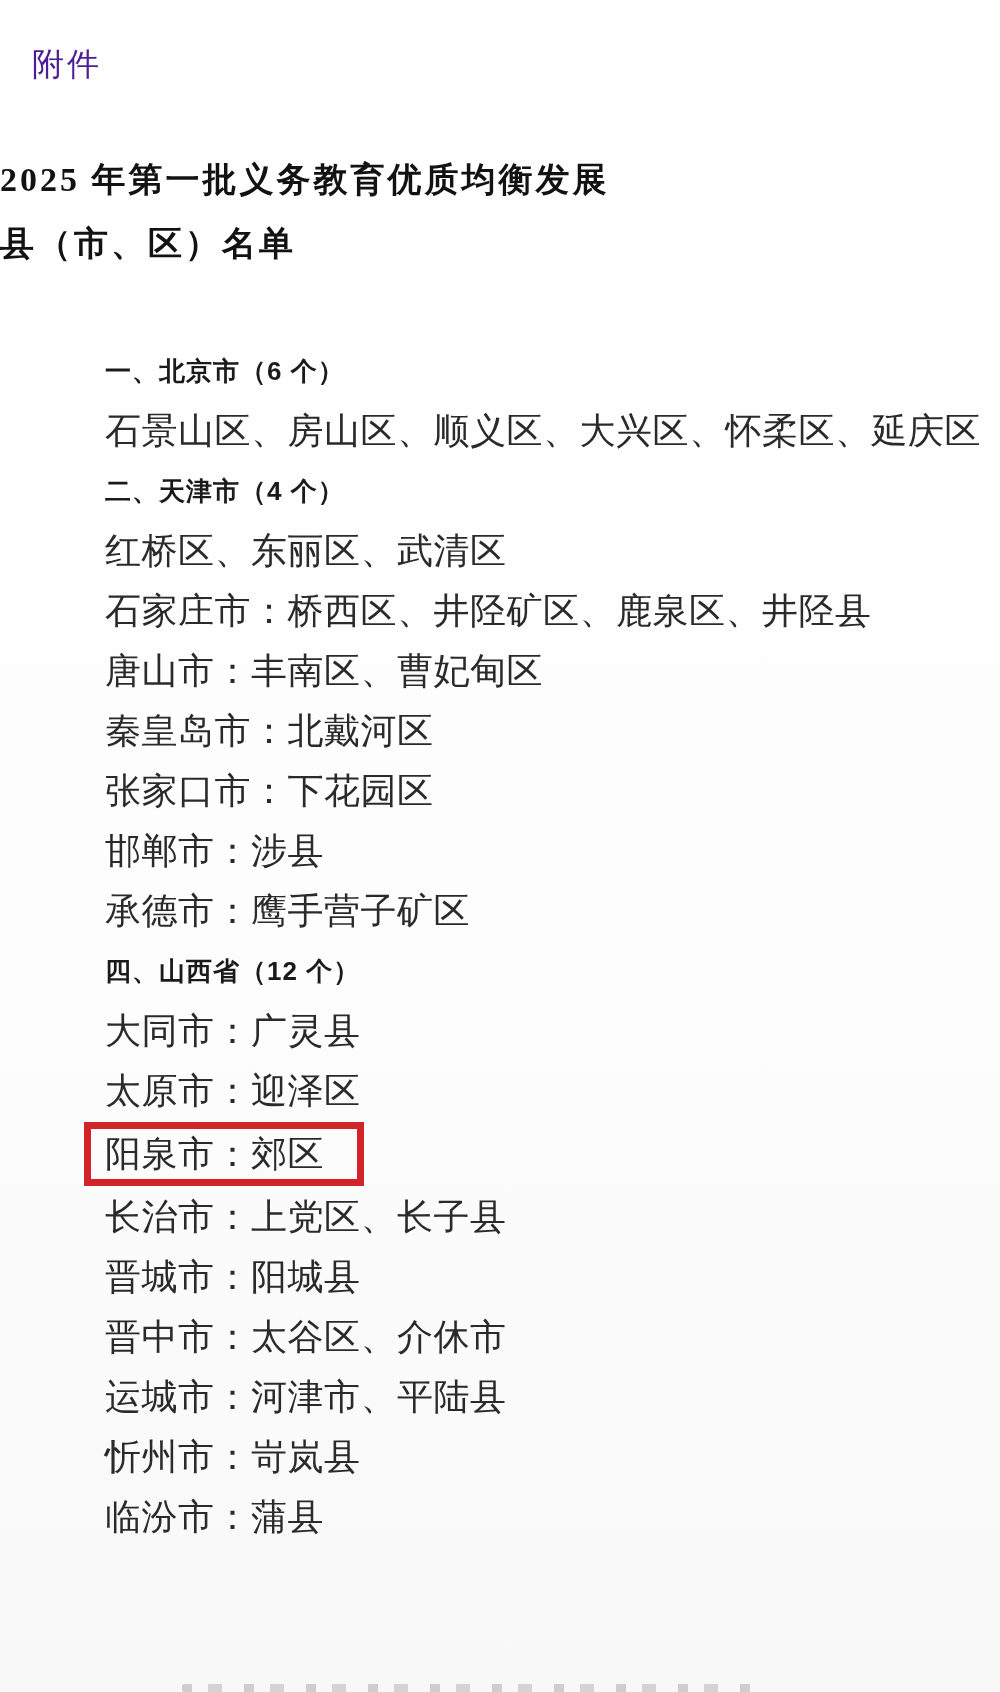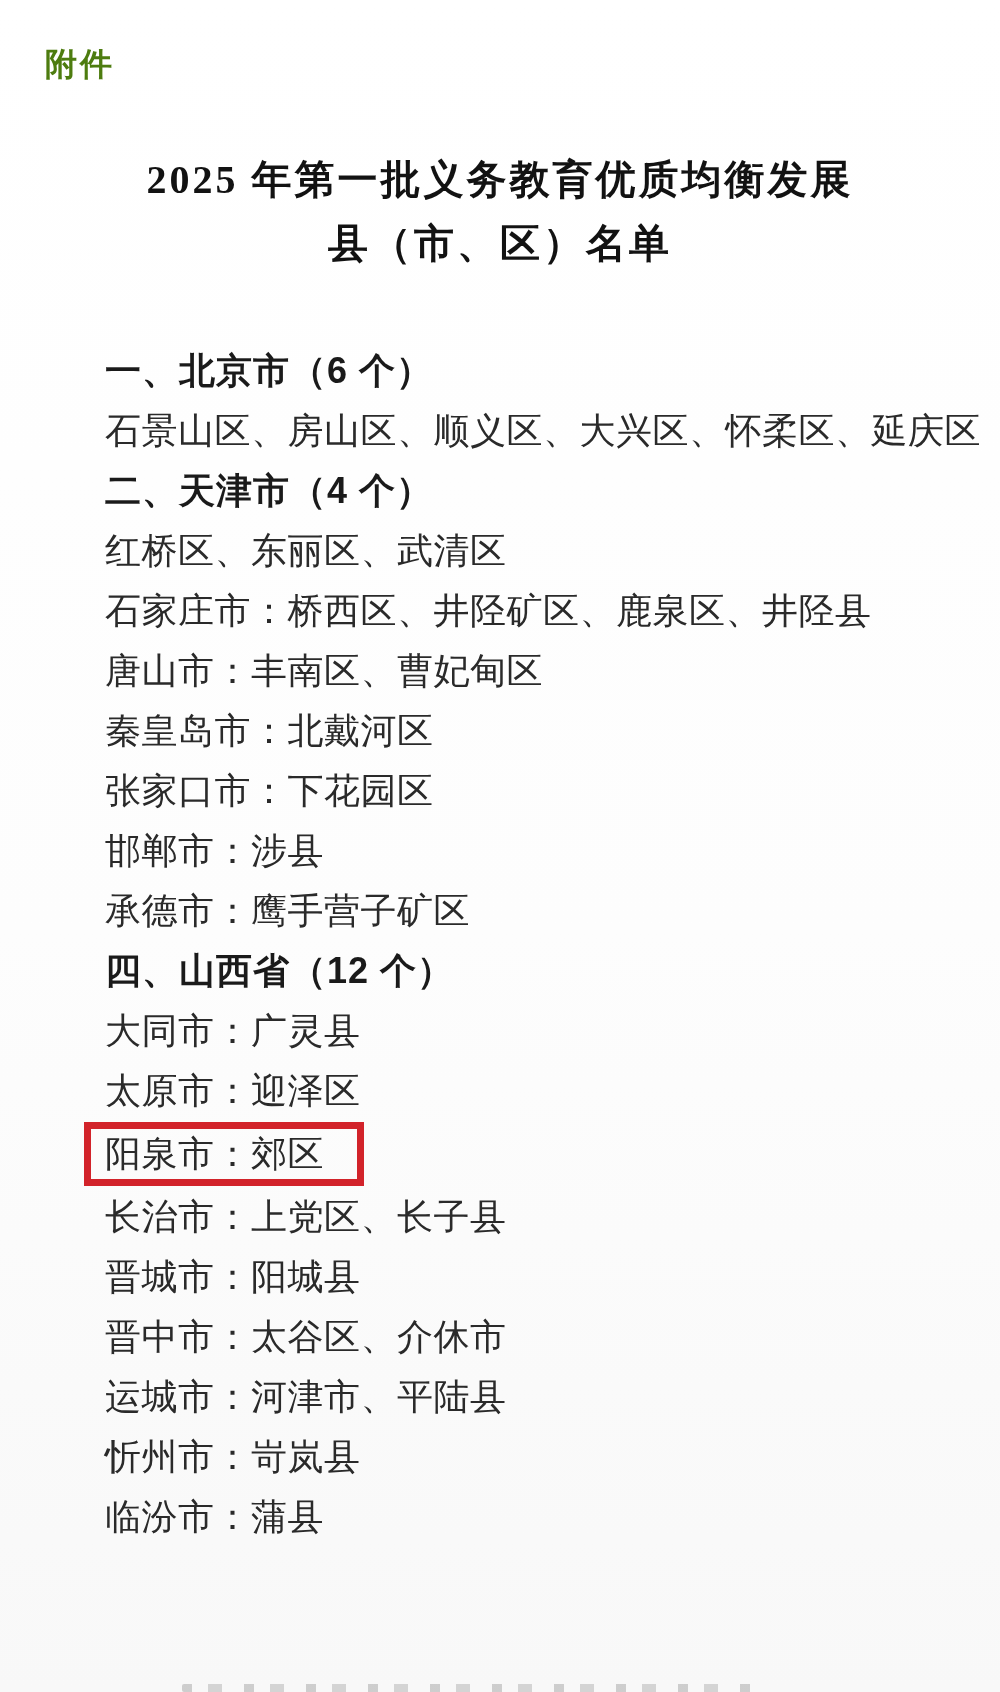--- a/index.html
+++ b/index.html
@@ -14,55 +14,54 @@
     background: linear-gradient(180deg, #ffffff 0%, #fdfdfd 55%, #f8f8f8 100%);
     font-family: "Liberation Serif", "DejaVu Serif", serif;
     color: #262626;
   }
   .page {
     position: absolute;
     inset: 0;
   }
   .attachment-label {
     position: absolute;
-    left: 45px;
+    left: 32px;
     top: 44px;
     font-size: 32px;
     line-height: 40px;
     letter-spacing: 3px;
-    color: #4d7c0f;
+    color: #4c1d95;
     font-family: "Liberation Sans", "DejaVu Sans", sans-serif;
-    font-weight: 700;
+    font-weight: 400;
   }
   .doc-title {
     position: absolute;
     top: 148px;
     left: 0;
     width: 100%;
-    text-align: center;
     font-family: "Liberation Serif", "DejaVu Serif", serif;
     font-weight: 700;
-    font-size: 40px;
+    font-size: 34px;
     line-height: 64px;
     letter-spacing: 3px;
     color: #121212;
     white-space: nowrap;
   }
   .doc-body {
     position: absolute;
     left: 105px;
     top: 341px;
     right: 15px;
   }
   .doc-heading {
     height: 60px;
     line-height: 60px;
     font-family: "Liberation Sans", "DejaVu Sans", sans-serif;
     font-weight: 700;
-    font-size: 36px;
+    font-size: 26px;
     letter-spacing: 1px;
     color: #1a1a1a;
     white-space: nowrap;
   }
   .doc-line {
     height: 60px;
     line-height: 60px;
     font-family: "Liberation Serif", "DejaVu Serif", serif;
     font-size: 36px;
     letter-spacing: 0.5px;

